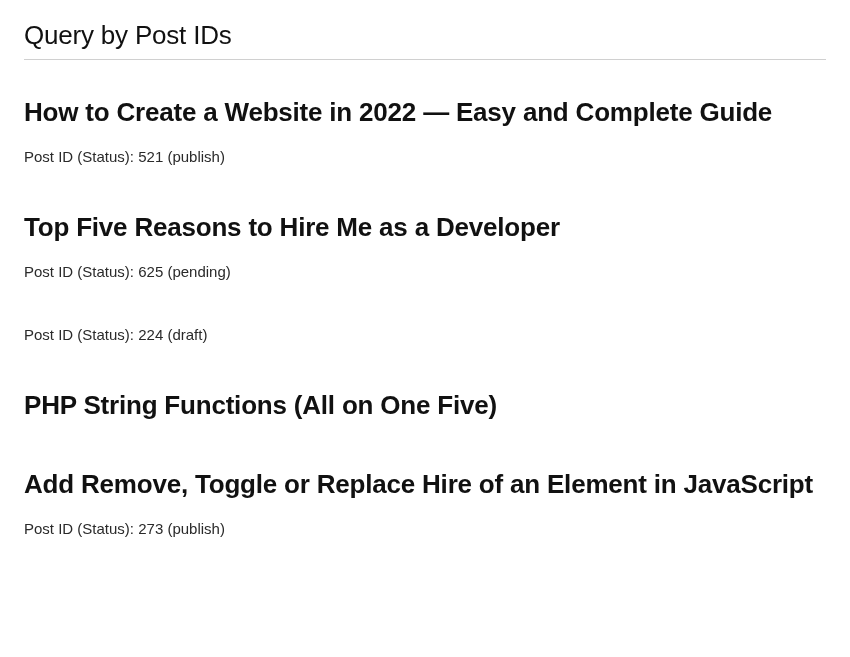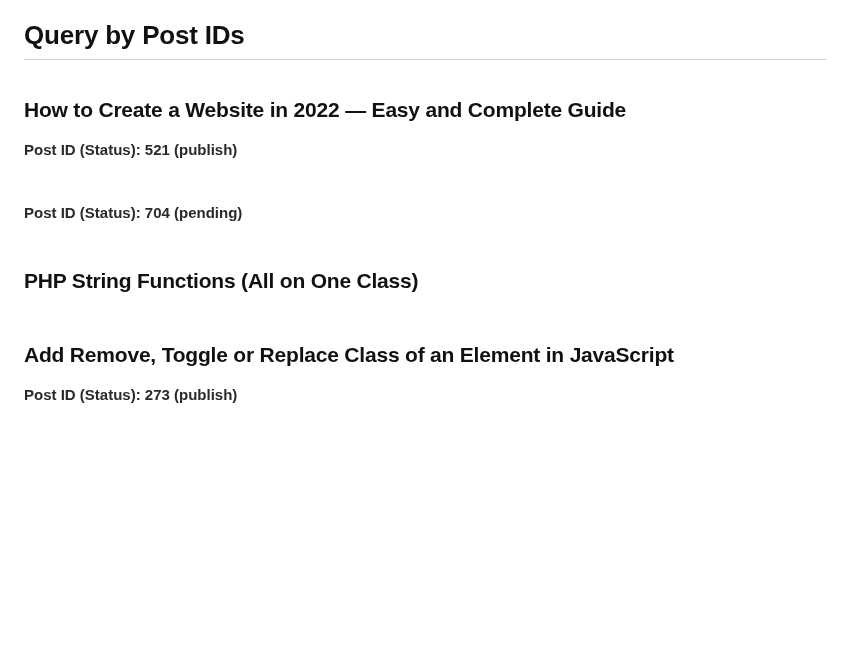--- a/index.html
+++ b/index.html
@@ -9,61 +9,63 @@
     }
     body {
       font-family: "Segoe UI", -apple-system, "Helvetica Neue", Arial, sans-serif;
       background: #ffffff;
       color: #1a1a1a;
       padding: 20px 24px;
       width: 850px;
     }
     .page-title {
       font-size: 26px;
-      font-weight: 700;
+      font-weight: 400;
       color: #111;
       padding-bottom: 8px;
       border-bottom: 1px solid #d0d0d0;
       margin-bottom: 36px;
       letter-spacing: -0.2px;
     }
     .post-item {
       margin-bottom: 46px;
     }
     .post-title {
-      font-size: 21px;
+      font-size: 26px;
       font-weight: 700;
       color: #111;
       margin-bottom: 18px;
       line-height: 1.3;
       letter-spacing: -0.2px;
     }
     .post-meta {
       font-size: 15px;
       color: #2a2a2a;
-      font-weight: 700;
+      font-weight: 400;
     }
   </style>
 </head>
 <body>
 
 <h2 class="page-title">Query by Post IDs</h2>
 
 <div class="post-item">
   <h3 class="post-title">How to Create a Website in 2022 — Easy and Complete Guide</h3>
   <p class="post-meta"><span>Post ID (Status): </span><span>521 (publish)</span></p>
 </div>
 
 <div class="post-item">
-  <p class="post-meta"><span>Post ID (Status): </span><span>704 (pending)</span></p>
+  <h3 class="post-title">Top Five Reasons to Hire Me as a Developer</h3>
+  <p class="post-meta"><span>Post ID (Status): </span><span>625 (pending)</span></p>
 </div>
 
 <div class="post-item">
+  <p class="post-meta"><span>Post ID (Status): </span><span>224 (draft)</span></p>
 </div>
 
 <div class="post-item">
-  <h3 class="post-title">PHP String Functions (All on One Class)</h3>
+  <h3 class="post-title">PHP String Functions (All on One Five)</h3>
 </div>
 
 <div class="post-item">
-  <h3 class="post-title">Add Remove, Toggle or Replace Class of an Element in JavaScript</h3>
+  <h3 class="post-title">Add Remove, Toggle or Replace Hire of an Element in JavaScript</h3>
   <p class="post-meta"><span>Post ID (Status): </span><span>273 (publish)</span></p>
 </div>
 
 </body></html>

